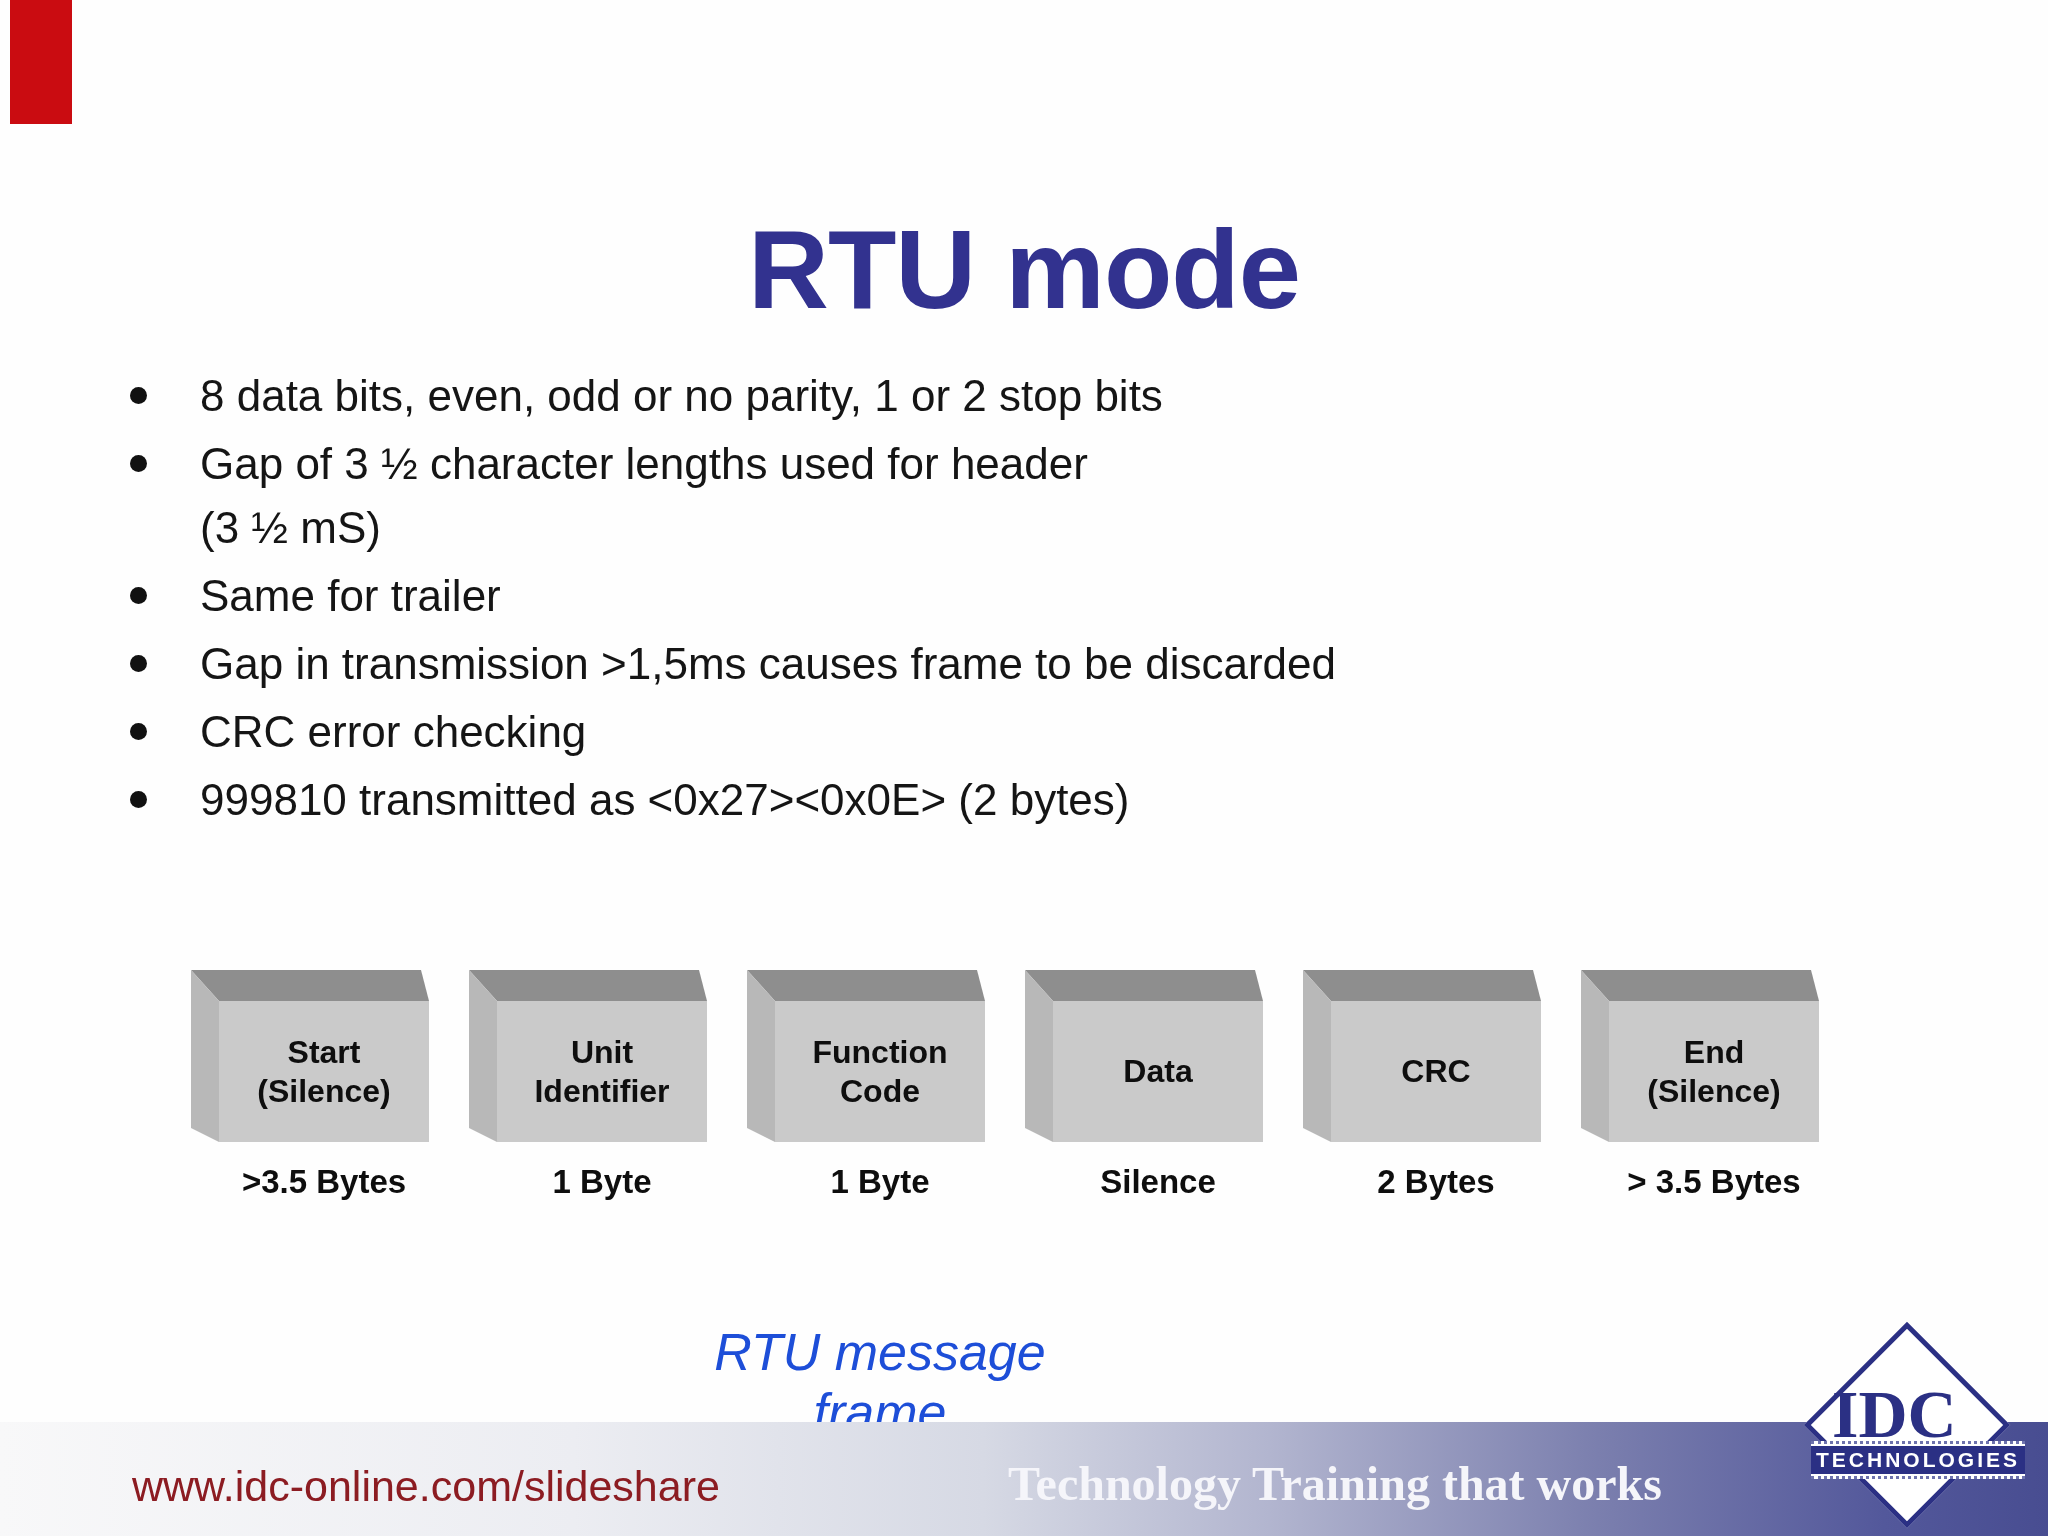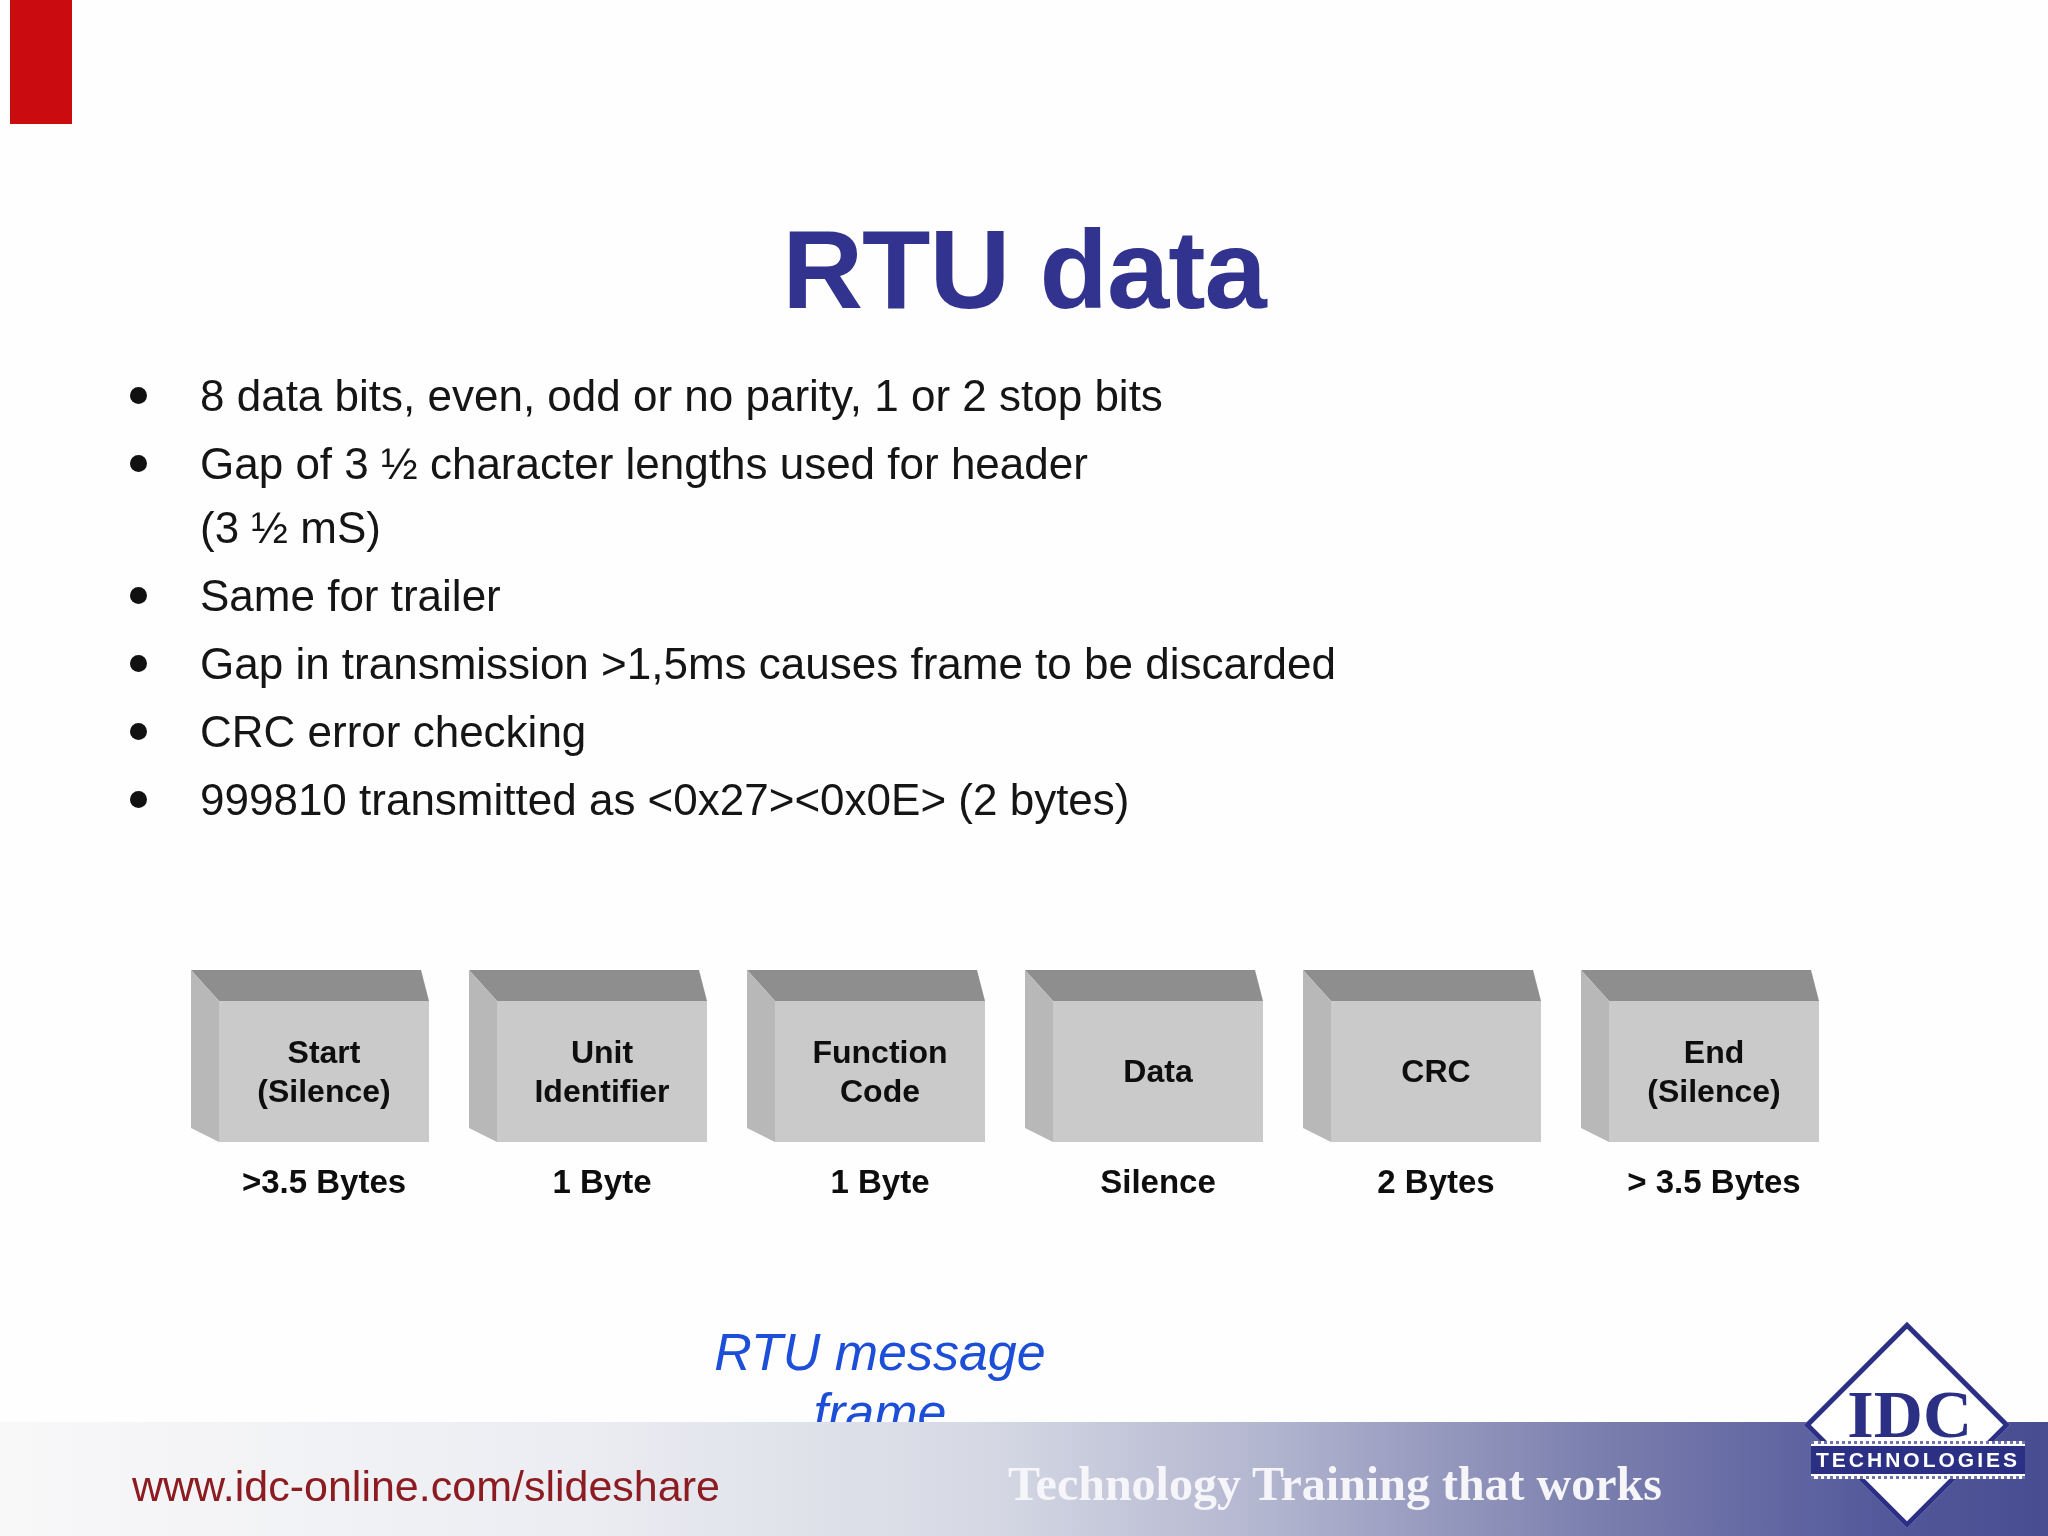--- a/index.html
+++ b/index.html
@@ -64,40 +64,40 @@
     position:absolute;left:1008px;top:1456px;font-size:48px;color:#f5f5fa;
     font-family:"Liberation Serif",serif;font-weight:bold;
   }
   
   .logo{position:absolute;left:1780px;top:1280px;width:268px;height:256px;}
   .logo .diamond{
     position:absolute;left:54px;top:72px;width:136px;height:136px;background:#ffffff;
     border:5px solid #2b3084;transform:rotate(45deg);
   }
   .logo .idc-text{
-    position:absolute;left:52px;top:100px;width:140px;text-align:right;
+    position:absolute;left:52px;top:100px;width:140px;text-align:left;
     font-family:"Liberation Serif",serif;font-weight:bold;font-size:68px;line-height:68px;color:#2b3084;
   }
   .logo .banner{
     position:absolute;left:16px;top:161px;width:214px;background:#ffffff;
     border-top:3px dotted #6e73ae;border-bottom:3px dotted #6e73ae;padding:2px 0;margin-left:15px;
   }
   .logo .banner-fill{
     background:#2b3084;height:28px;line-height:28px;text-align:center;
     font-size:21px;font-weight:bold;letter-spacing:3px;color:#ffffff;
   }
 </style>
 </head>
 <body>
 
 <div class="slide">
 
   <div class="accent-bar"></div>
 
-  <h1 class="title">RTU data</h1>
+  <h1 class="title">RTU mode</h1>
 
   <ul class="bullets">
     <li><span class="dot"></span><span>8 data bits, even, odd or no parity, 1 or 2 stop bits</span></li>
     <li><span class="dot"></span><span>Gap of 3 ½  character lengths used for header
 (3 ½ mS)</span></li>
     <li><span class="dot"></span><span>Same for trailer</span></li>
     <li><span class="dot"></span><span>Gap in transmission &gt;1,5ms causes frame to be discarded</span></li>
     <li><span class="dot"></span><span>CRC error checking</span></li>
     <li><span class="dot"></span><span>999810 transmitted as &lt;0x27&gt;&lt;0x0E&gt; (2 bytes)</span></li>
   </ul>

